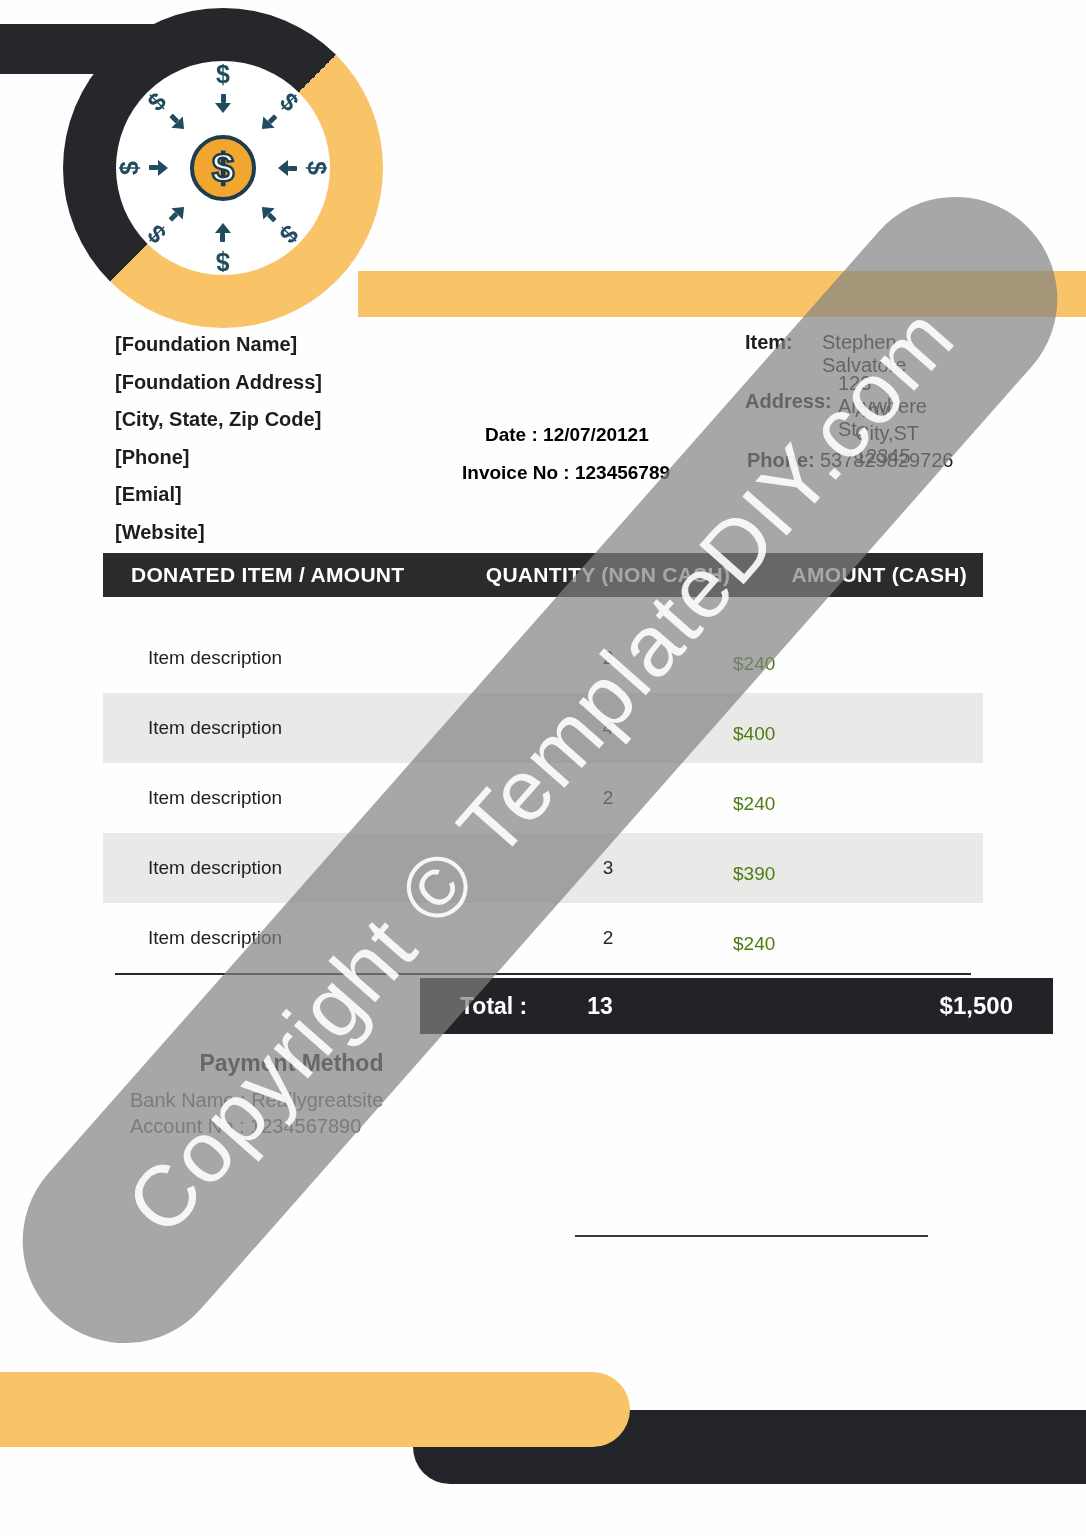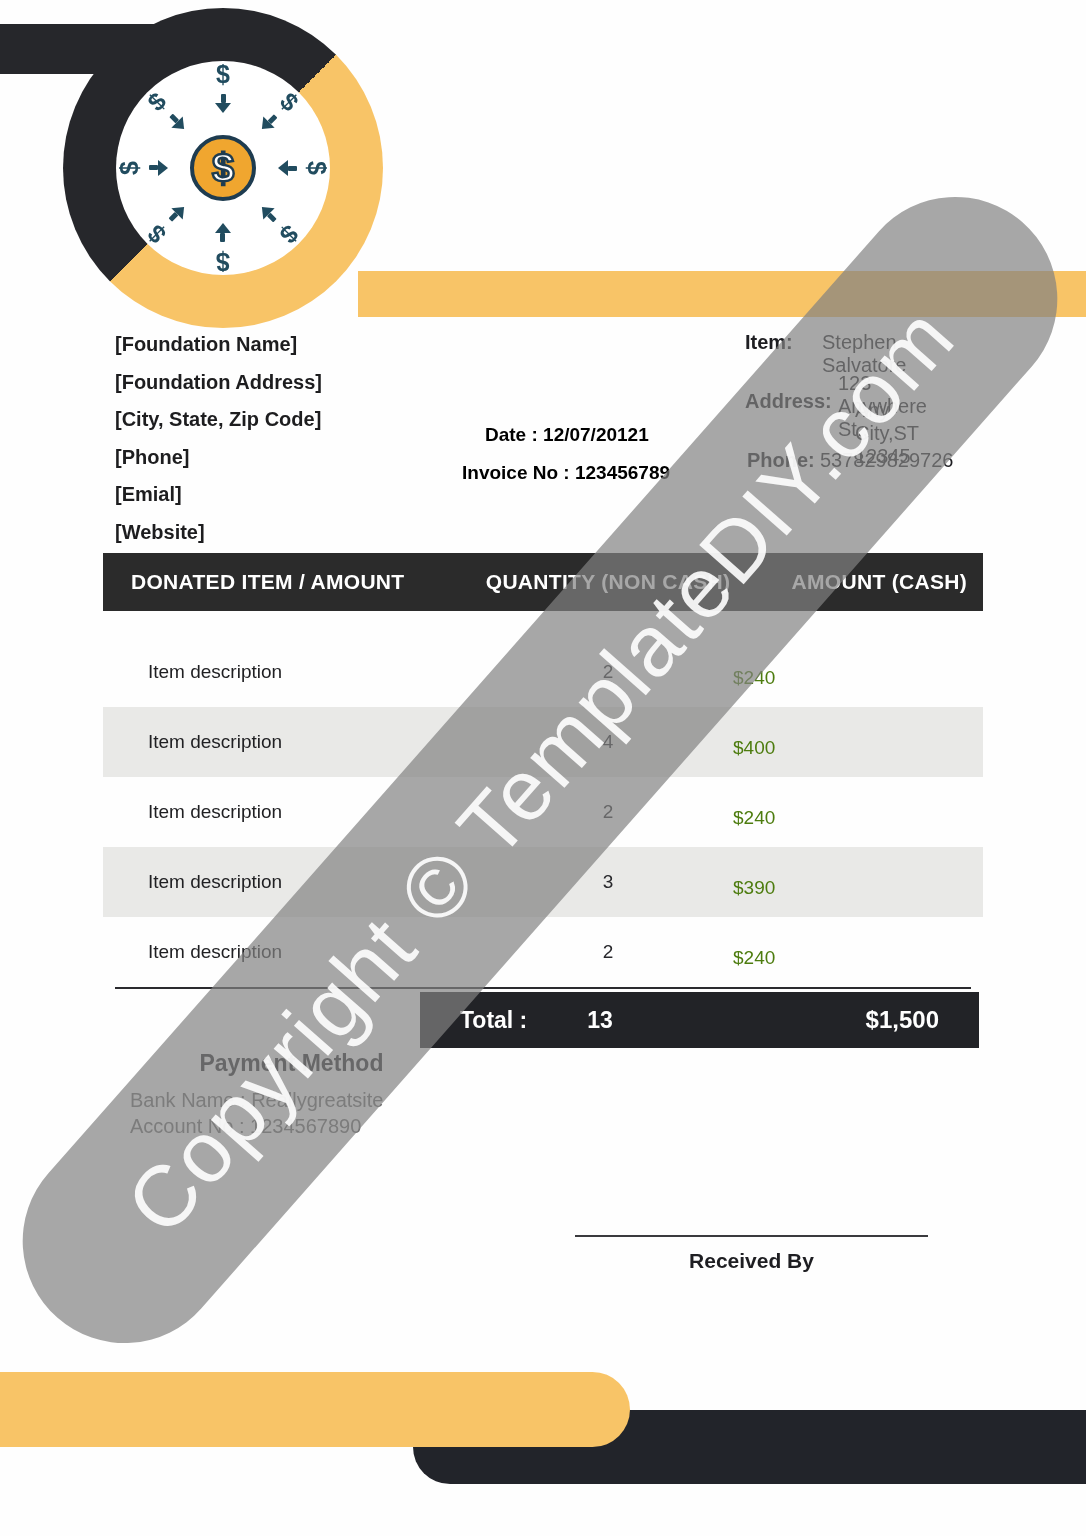--- a/index.html
+++ b/index.html
@@ -49,33 +49,33 @@
   .donor-box span{color:#E9B64E;font-size:25px;font-weight:800;letter-spacing:.5px;padding-left:24px;}
   .donor{position:absolute;left:0;top:0;z-index:5;font-size:20px;color:#1e1e22;}
   .donor .lbl{font-weight:600;}
   .donor .val{font-weight:500;}
   .dn-l{position:absolute;left:745px;top:331px;}  .dn-v{position:absolute;left:822px;top:331px;}
   .ad-l{position:absolute;left:745px;top:352px;margin-top:38px;}  .ad-v1{position:absolute;left:838px;top:372px;}
   .ad-v2{position:absolute;left:855px;top:399px;}
   .ph-l{position:absolute;left:747px;top:449px;}  .ph-v{position:absolute;left:820px;top:449px;}
   
   .table{position:absolute;left:103px;top:553px;width:880px;z-index:5;}
-  .thead{height:58px;background:var(--panel);display:flex;align-items:center;color:#fff;
+  .thead{height:44px;background:var(--panel);display:flex;align-items:center;color:#fff;
     font-size:21px;font-weight:800;letter-spacing:.3px;}
   .thead .h1{flex:0 0 380px;padding-left:28px;box-sizing:border-box;}
   .thead .h2{flex:0 0 250px;text-align:center;}
   .thead .h3{flex:1;text-align:right;padding-right:16px;}
   .tbody{margin-top:26px;}
   .trow{height:70px;display:flex;align-items:center;font-size:19px;}
   .trow:nth-child(even){background:var(--rowalt);}
   .trow .c1{flex:0 0 380px;padding-left:45px;box-sizing:border-box;font-weight:400;color:#1f1f22;}
   .trow .c2{flex:0 0 250px;text-align:center;font-weight:500;color:#28282c;}
   .trow .c3{flex:1;text-align:left;padding-right:52px;font-weight:500;color:#4d7c0f;margin-top:12px;}
   .tdivider{margin-left:12px;width:856px;border-top:2.5px solid #2a2a2e;}
-  .total-bar{margin-top:3px;margin-left:317px;width:559px;height:56px;background:#222327;
+  .total-bar{margin-top:3px;margin-left:317px;width:633px;height:56px;background:#222327;
     display:flex;align-items:center;color:#fff;font-weight:700;}
   .total-bar .t-label{font-size:23px;padding-left:40px;}
   .total-bar .t-qty{font-size:23px;margin-left:60px;}
   .total-bar .t-amt{font-size:24px;margin-left:auto;padding-right:40px;}
   
   .payment{position:absolute;left:130px;top:1050px;z-index:5;}
   .payment .heading{font-size:23px;font-weight:700;color:#2b2b2e;margin-bottom:10px;text-align:right;}
   .payment .pline{font-size:20px;font-weight:500;color:var(--muted);line-height:26px;}
   
   .signature{position:absolute;left:575px;top:1235px;width:353px;z-index:5;text-align:center;}
@@ -220,21 +220,20 @@
   </div>
 
   <div class="payment">
     <div class="heading">Payment Method</div>
     <div class="pline">Bank Name : Reallygreatsite</div>
     <div class="pline">Account No : 1234567890</div>
   </div>
 
   <div class="signature">
     <div class="sig-line"></div>
-    <div class="sig-label">Received By</div>
   </div>
 
   <div class="footer-dark-bar"></div>
   <div class="footer-yellow-bar"></div>
 
   <div class="watermark">
     <span>Copyright © TemplateDIY.com</span>
   </div>
 
 </div>

